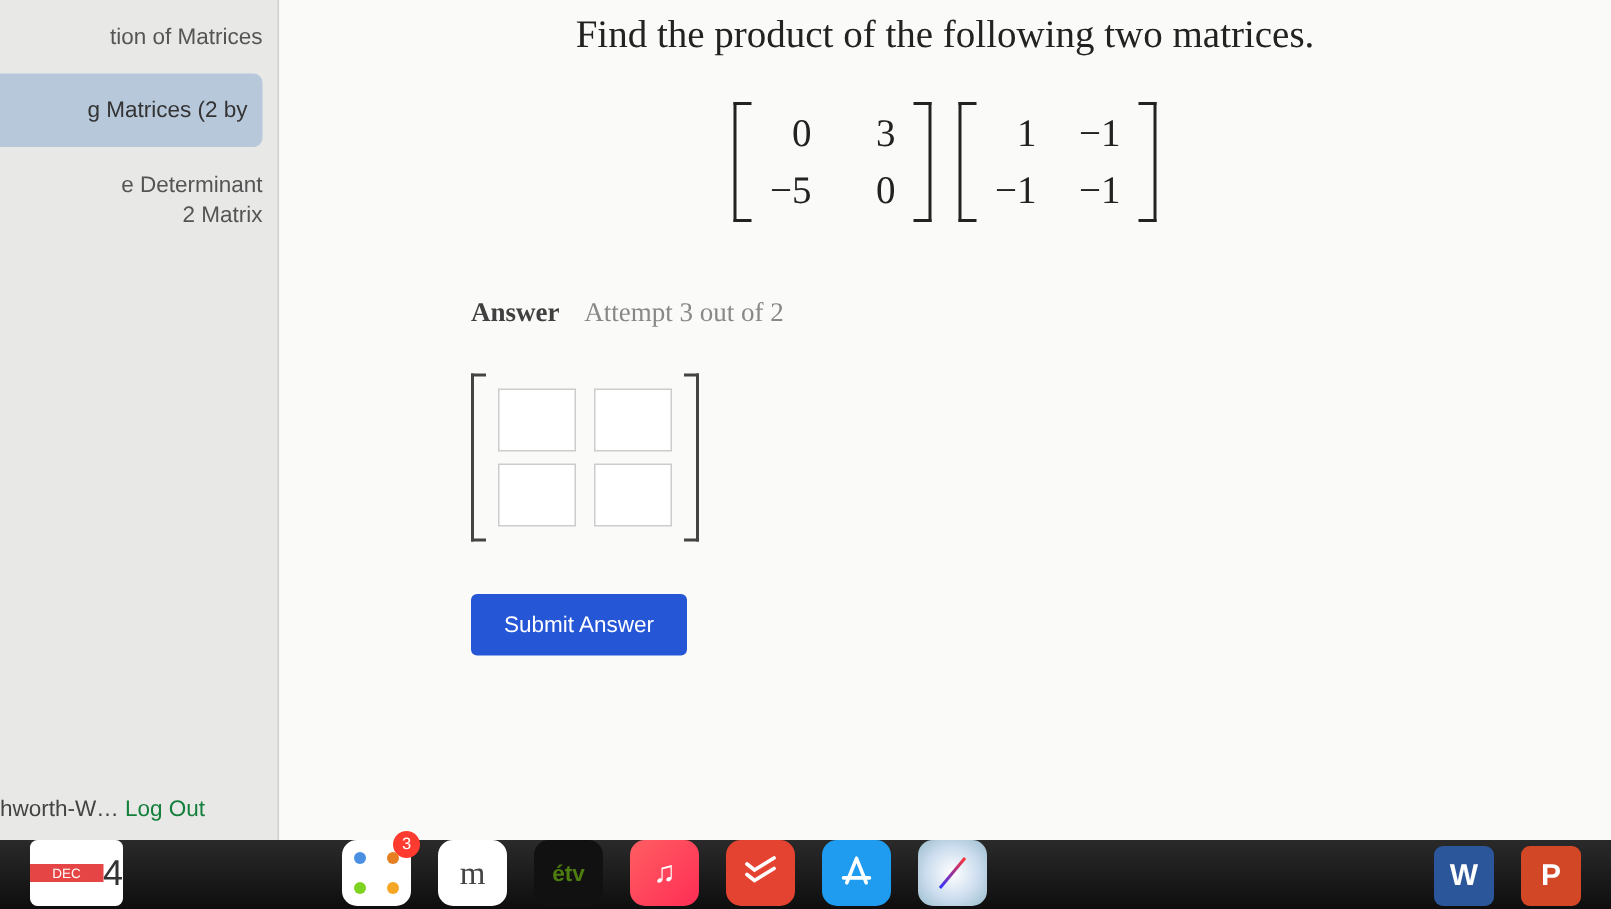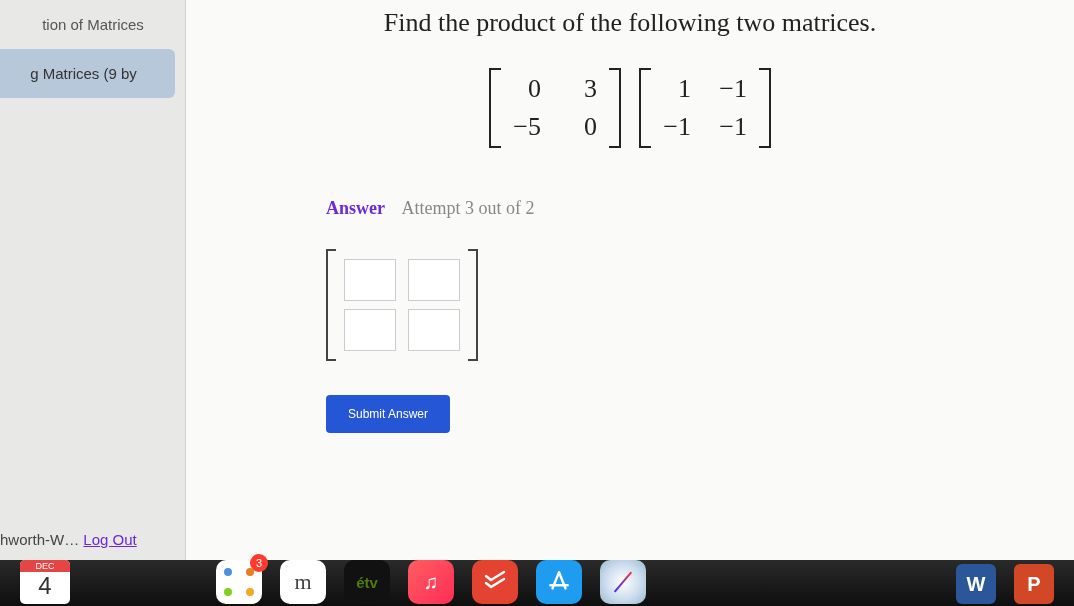--- a/index.html
+++ b/index.html
@@ -19,21 +19,21 @@
   height: 560px;
   background: #e8e8e6;
   border-right: 1px solid #d0d0ce;
   font-family: -apple-system, BlinkMacSystemFont, 'Segoe UI', sans-serif;
   font-size: 15px;
   color: #555;
   overflow: hidden;
 }
 .sidebar-item {
   padding: 16px 10px 16px 11px;
-  text-align: center;
+  text-align: right;
   white-space: nowrap;
   cursor: pointer;
 }
 .sidebar-item.active {
   background: #b8c8db;
   color: #333;
   border-radius: 0 6px 6px 0;
   margin-right: 10px;
   padding-left: 2px;
   font-weight: 500;
@@ -46,29 +46,29 @@
   color: #888;
   font-size: 14px;
 }
 .sidebar-footer {
   position: absolute;
   bottom: 12px;
   left: 0;
   font-size: 15px;
   color: #444;
 }
-.sidebar-footer .logout { color: #6d28d9; cursor: pointer; text-decoration: underline; }
+.sidebar-footer .logout { color: #15803d; cursor: pointer; }
 .main {
   position: absolute;
   left: 186px;
   top: 0;
   right: 0;
   height: 560px;
   background: #fafaf9;
-  padding: 0 60px;
+  padding: 0 48px;
 }
 .prompt {
   font-size: 26px;
   color: #222;
   text-align: center;
   margin-top: 8px;
   margin-bottom: 30px;
 }
 .matrices-row {
   display: flex;
@@ -97,21 +97,21 @@
   row-gap: 8px;
   padding: 6px 12px;
   align-items: center;
 }
 .matrix-cells span { text-align: right; min-width: 28px; display: inline-block; }
 .answer-row {
   margin-left: 80px;
   margin-bottom: 30px;
   font-size: 18px;
 }
-.answer-label { font-weight: 700; color: #6d28d9; font-family: Georgia, serif; }
+.answer-label { font-weight: 700; color: #404040; font-family: Georgia, serif; }
 .attempt-text { color: #888; margin-left: 12px; font-family: Georgia, serif; }
 .answer-matrix {
   margin-left: 80px;
   margin-bottom: 30px;
 }
 .answer-matrix .matrix-cells { column-gap: 12px; row-gap: 8px; padding: 10px 8px; }
 .answer-matrix .bracket { border-color: #444; border-width: 2px; width: 10px; }
 .minput {
   width: 52px;
   height: 42px;
@@ -120,46 +120,46 @@
   font-size: 16px;
   text-align: center;
   font-family: inherit;
 }
 .submit-btn {
   display: inline-block;
   margin-left: 80px;
   background: #2456d6;
   color: #fff;
   font-family: -apple-system, BlinkMacSystemFont, 'Segoe UI', sans-serif;
-  font-size: 12px;
+  font-size: 15px;
   font-weight: 500;
   padding: 12px 22px;
   border: none;
   border-radius: 4px;
   cursor: pointer;
 }
 .dock {
   position: absolute;
   left: 0;
   right: 0;
   bottom: 0;
   height: 46px;
   background: linear-gradient(#2a2a2a, #0e0e0e);
   display: flex;
   align-items: flex-end;
   padding: 0 20px 2px 20px;
   gap: 18px;
 }
 .cal-icon {
-  width: 50px;
+  width: 62px;
   height: 44px;
   background: #fff;
   border-radius: 5px;
   display: flex;
-  flex-direction: column;
+  flex-direction: row;
   align-items: center;
   overflow: hidden;
   font-family: -apple-system, sans-serif;
 }
 .cal-top { background: #e64545; color: #fff; font-size: 9px; width: 100%; text-align: center; padding: 1px 0; }
 .cal-day { color: #333; font-size: 24px; font-weight: 400; line-height: 1; padding-top: 2px; }
 .dock-icon {
   width: 46px; height: 44px; border-radius: 10px;
   display: flex; align-items: center; justify-content: center;
   font-size: 20px; color: #fff; flex-shrink: 0;
@@ -184,21 +184,23 @@
 .safari::after { content:''; position:absolute; width:2px; height:26px; background:linear-gradient(#f33,#33f); transform:rotate(40deg); }
 .word { background:#2b579a; font-family:-apple-system,sans-serif; font-weight:700; font-size:20px; border-radius:6px; width:40px; height:40px; }
 .ppt { background:#d24726; font-family:-apple-system,sans-serif; font-weight:700; font-size:20px; border-radius:6px; width:40px; height:40px; }
 .dock-spacer { flex: 1; }
 </style>
 </head>
 <body>
 
 <div class="sidebar">
   <div class="sidebar-item">tion of Matrices</div>
-  <div class="sidebar-item active">g Matrices (9 by</div>
+  <div class="sidebar-item active">g Matrices (2 by</div>
+  <div class="sidebar-item multiline" style="white-space:pre-line">e Determinant
+2 Matrix</div>
   <div class="sidebar-footer">
     <span>hworth-W…</span>
     <span class="logout">Log Out</span>
   </div>
 </div>
 
 <div class="main">
   <div class="prompt">Find the product of the following two matrices.</div>
 
   <div class="matrices-row">

